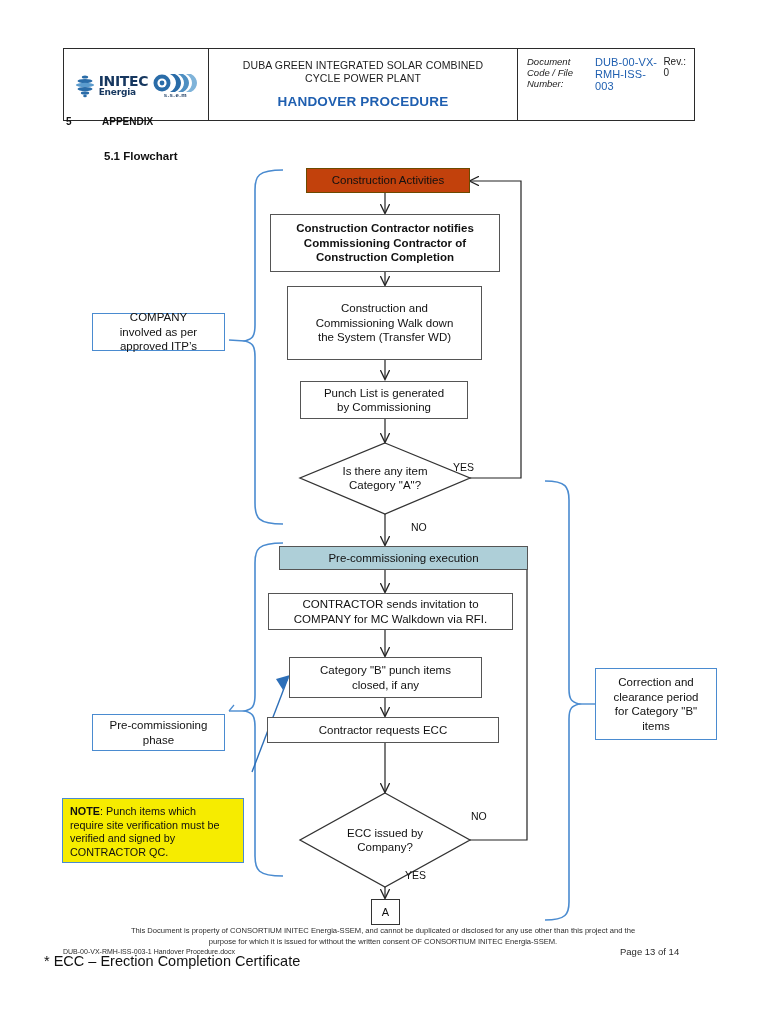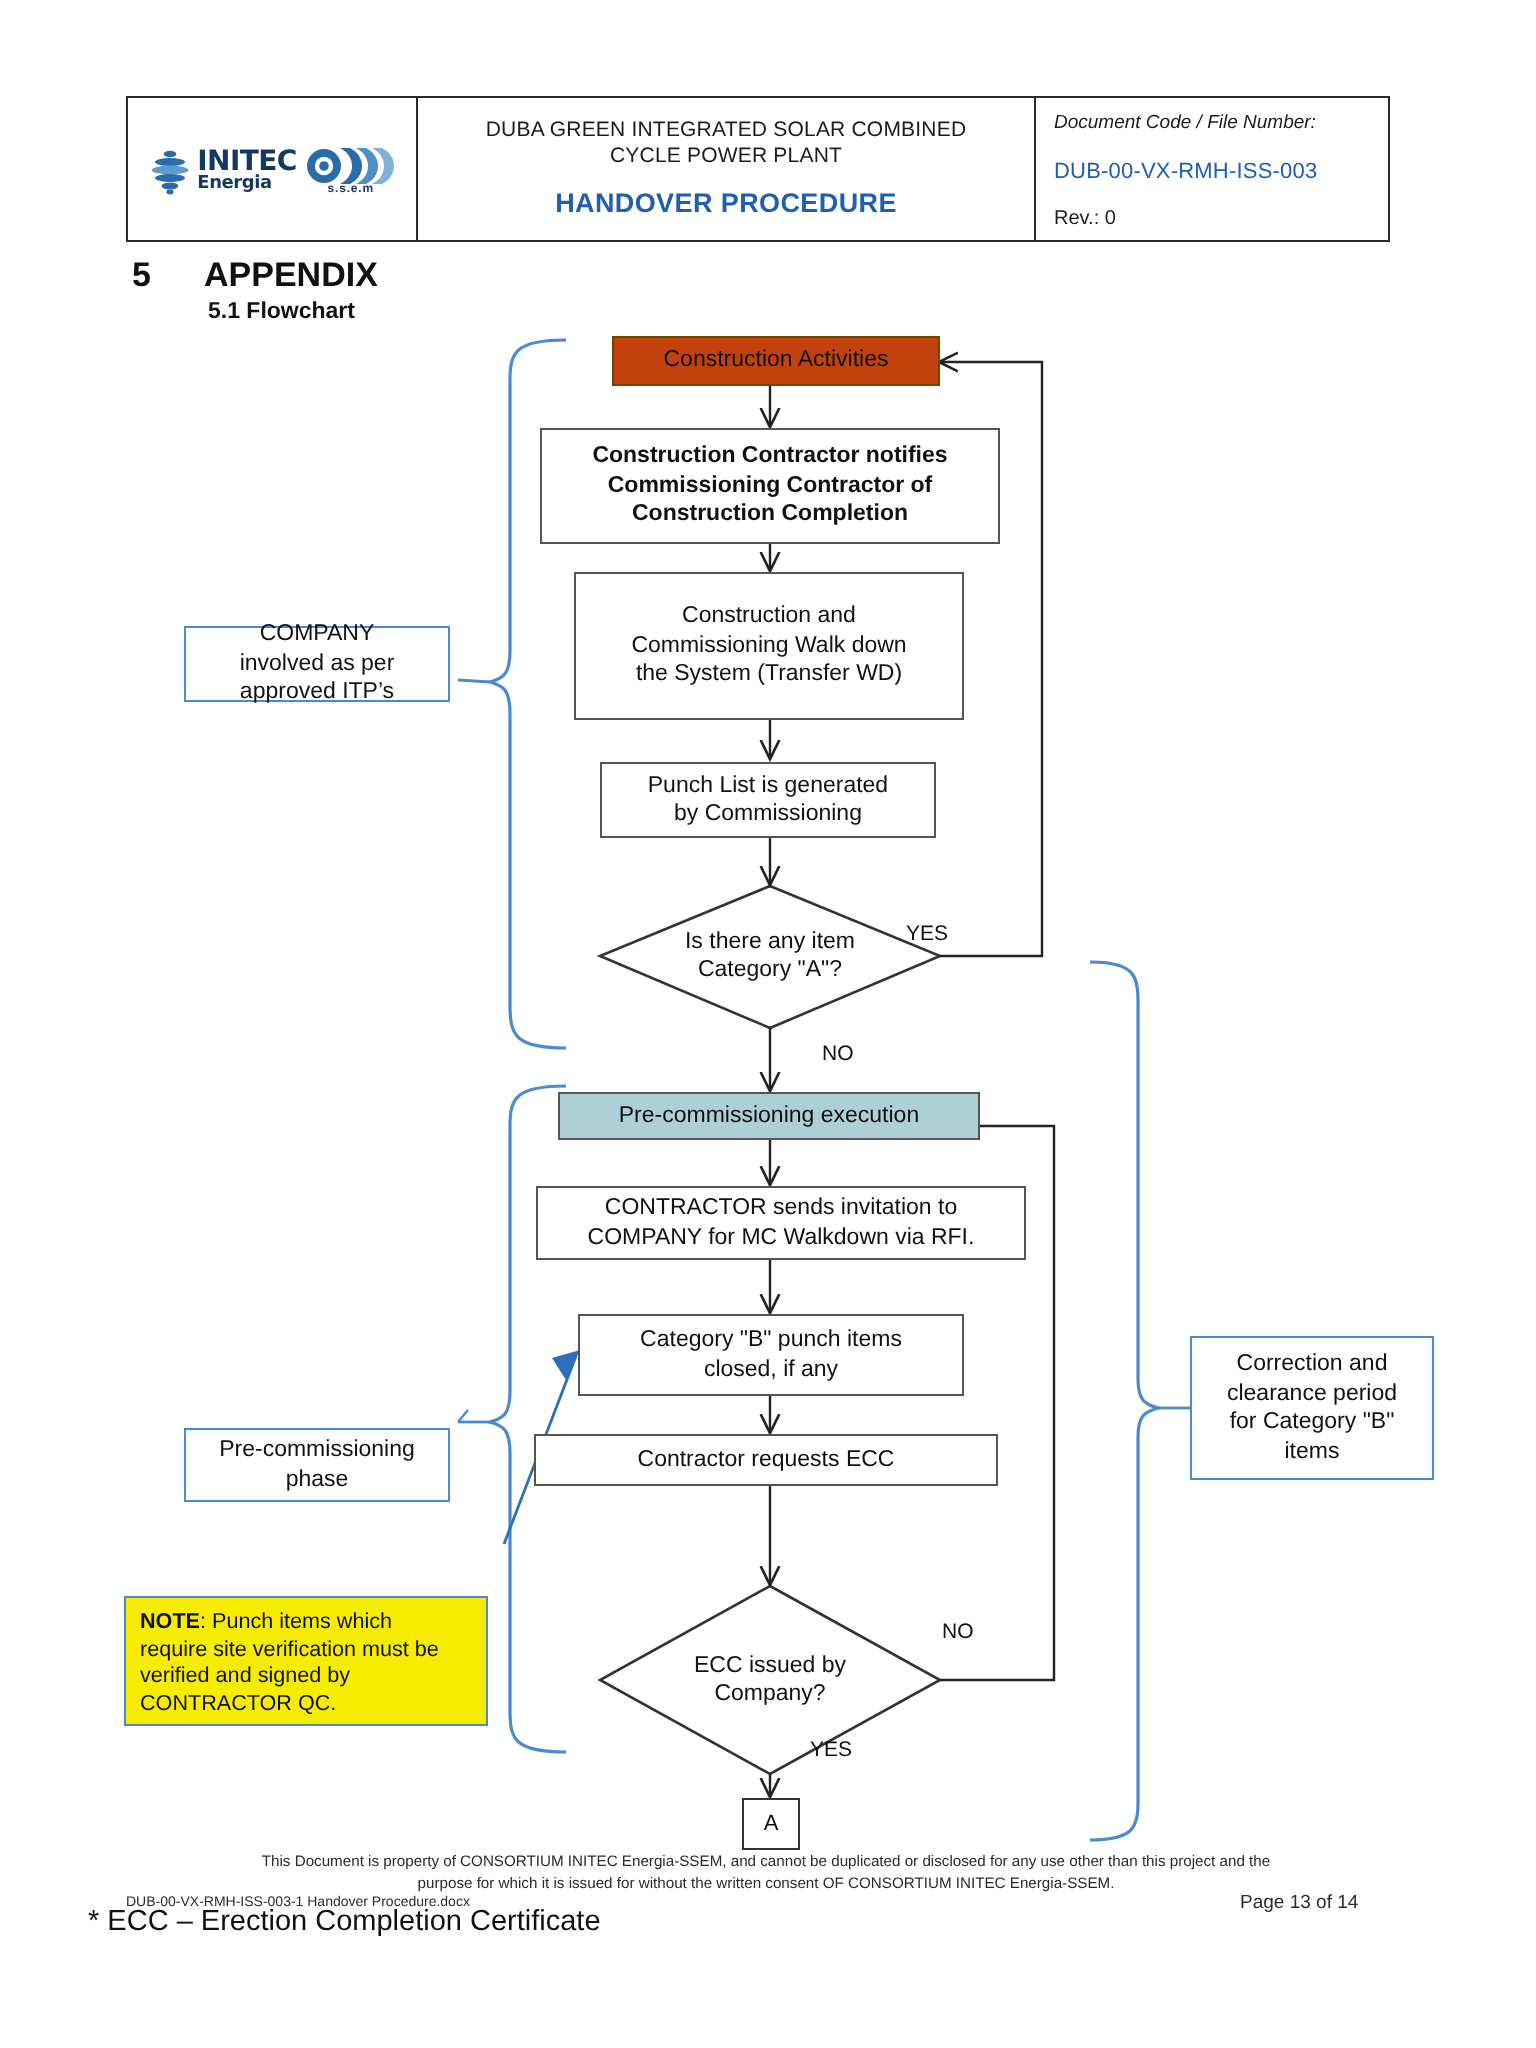--- a/index.html
+++ b/index.html
@@ -25,38 +25,38 @@
     padding:5px 4px 7px;
   }
   .hdr-title{
     font-size:10.5px;color:#1c1c1c;text-align:center;line-height:13px;letter-spacing:.1px;
   }
   .hdr-sub{
     font-size:13.5px;font-weight:bold;color:#1f5fb0;text-align:center;margin-top:9px;letter-spacing:.2px;
   }
   .hdr-right{
     width:176px;box-sizing:border-box;padding:7px 8px 5px 9px;
-    display:flex;flex-direction:column;justify-content:space-between;
+    display:flex;justify-content:space-between;
   }
   .hdr-doclabel{font-size:9.5px;font-style:italic;color:#1c1c1c;}
   .hdr-doccode{font-size:11px;color:#1f5fb0;font-weight:normal;letter-spacing:.1px;}
   .hdr-rev{font-size:10px;color:#1c1c1c;}
 
   
   .logo-wrap{display:flex;align-items:center;gap:4px;transform:translateY(1px);}
   .logo-globe{width:20px;height:24px;position:relative;}
   .logo-text{display:flex;flex-direction:column;line-height:1;}
   .logo-initec{font-size:14px;font-weight:bold;color:#16375f;letter-spacing:-0.3px;font-family:"DejaVu Sans",sans-serif;}
   .logo-energia{font-size:9px;font-weight:bold;color:#16375f;letter-spacing:-0.2px;font-family:"DejaVu Sans",sans-serif;}
   .logo-ssem{display:flex;flex-direction:column;align-items:center;margin-left:1px;}
   .logo-waves{display:flex;align-items:flex-end;}
   .ssem-label{font-size:6px;font-weight:bold;color:#16375f;letter-spacing:.4px;margin-top:-1px;}
 
   
-  .h-appendix{position:absolute;left:66px;top:128px;font-size:17px;font-weight:bold;color:#111;}
+  .h-appendix{position:absolute;left:66px;top:116px;font-size:10px;font-weight:bold;color:#111;}
   .h-appendix .num{display:inline-block;width:36px;}
   .h-flow{position:absolute;left:104px;top:150px;font-size:11.5px;font-weight:bold;color:#111;}
 
   
   svg.lines{position:absolute;left:0;top:0;width:768px;height:1024px;pointer-events:none;}
 
   
   .node{
     position:absolute;box-sizing:border-box;
     display:flex;align-items:center;justify-content:center;text-align:center;
@@ -224,21 +224,21 @@
   <div class="diamond-label" style="left:310px;top:462px;width:150px;height:32px;">
     <span>
       <span>Is there any item</span><br>
       <span>Category "A"?</span>
     </span>
   </div>
 
   <div class="edge-lbl" style="left:453px;top:461px;">YES</div>
   <div class="edge-lbl" style="left:411px;top:521px;">NO</div>
 
-  <div class="node n-teal" style="left:279px;top:546px;width:211px;height:24px;">
+  <div class="node n-teal" style="left:279px;top:546px;width:249px;height:24px;">
     <span>Pre-commissioning execution</span>
   </div>
 
   <div class="node n-proc" style="left:268px;top:593px;width:245px;height:37px;">
     <span>
       <span>CONTRACTOR sends invitation to</span><br>
       <span>COMPANY for MC Walkdown via RFI.</span>
     </span>
   </div>
 

